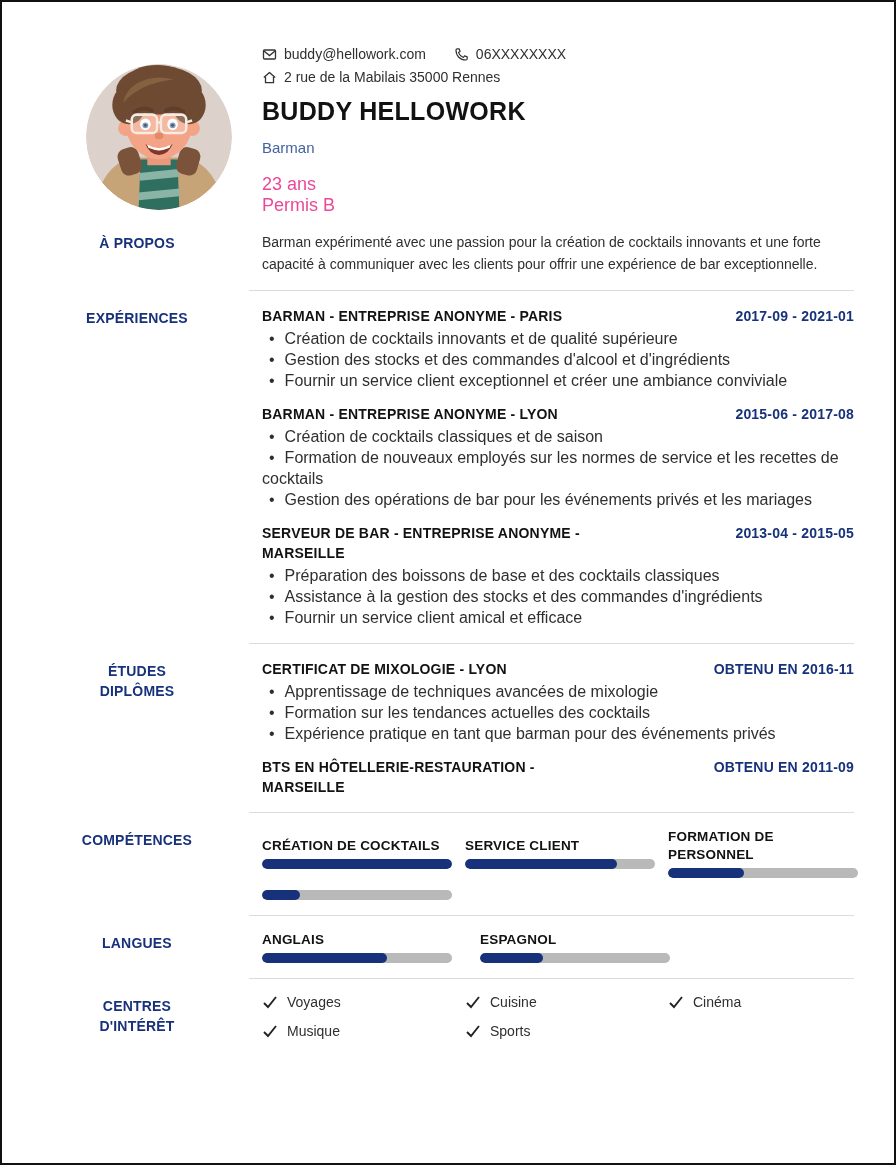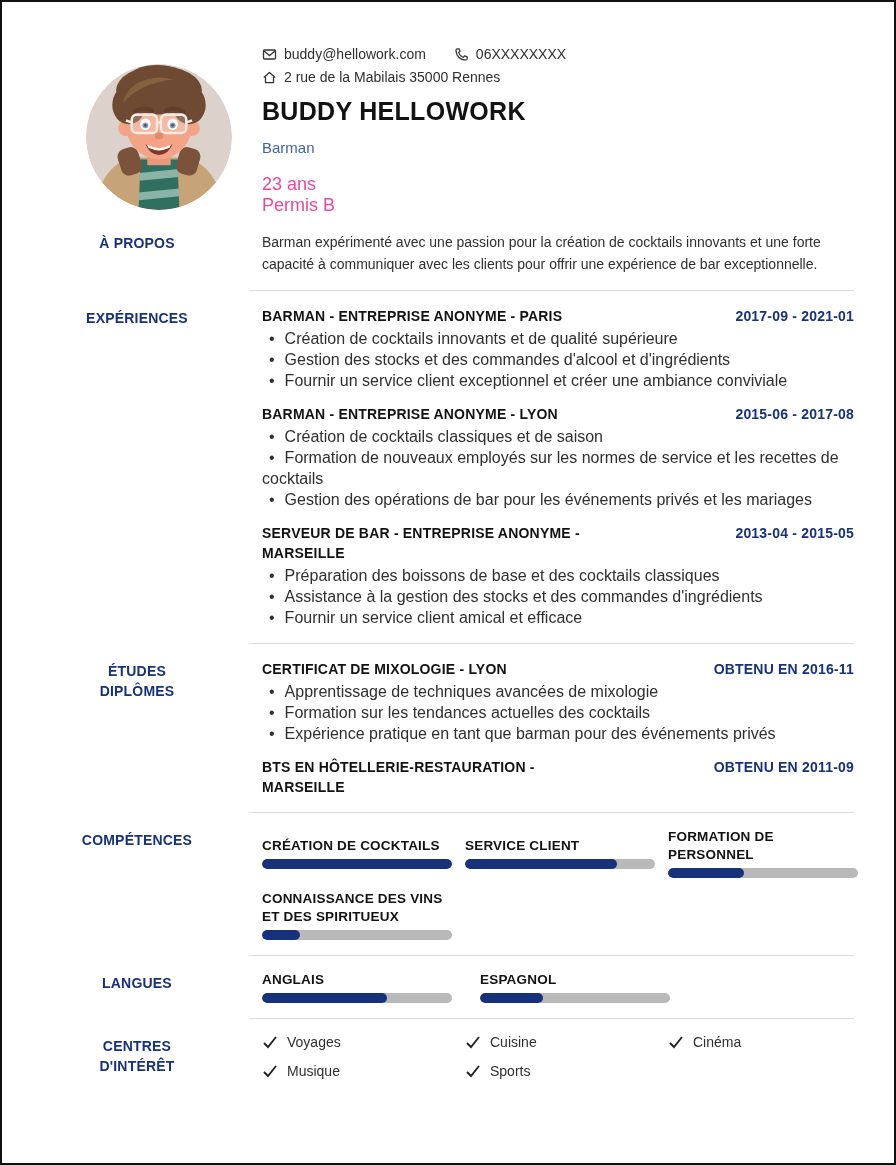--- a/index.html
+++ b/index.html
@@ -245,21 +245,20 @@
               <div class="bar-fill" style="width: 80%;"></div>
             </div>
         </div>
         <div class="skill">
           <div class="skill-name">FORMATION DE PERSONNEL</div>
           <div class="bar">
               <div class="bar-fill" style="width: 40%;"></div>
             </div>
         </div>
         <div class="skill">
-          <div class="skill-name">CONNAISSANCE DES VINS ET DES SPIRITUEUX</div>
           <div class="bar">
               <div class="bar-fill" style="width: 20%;"></div>
             </div>
         </div>
       </div>
     </div>
   </div>
   <div class="divider"></div>
 
   <div class="section">

